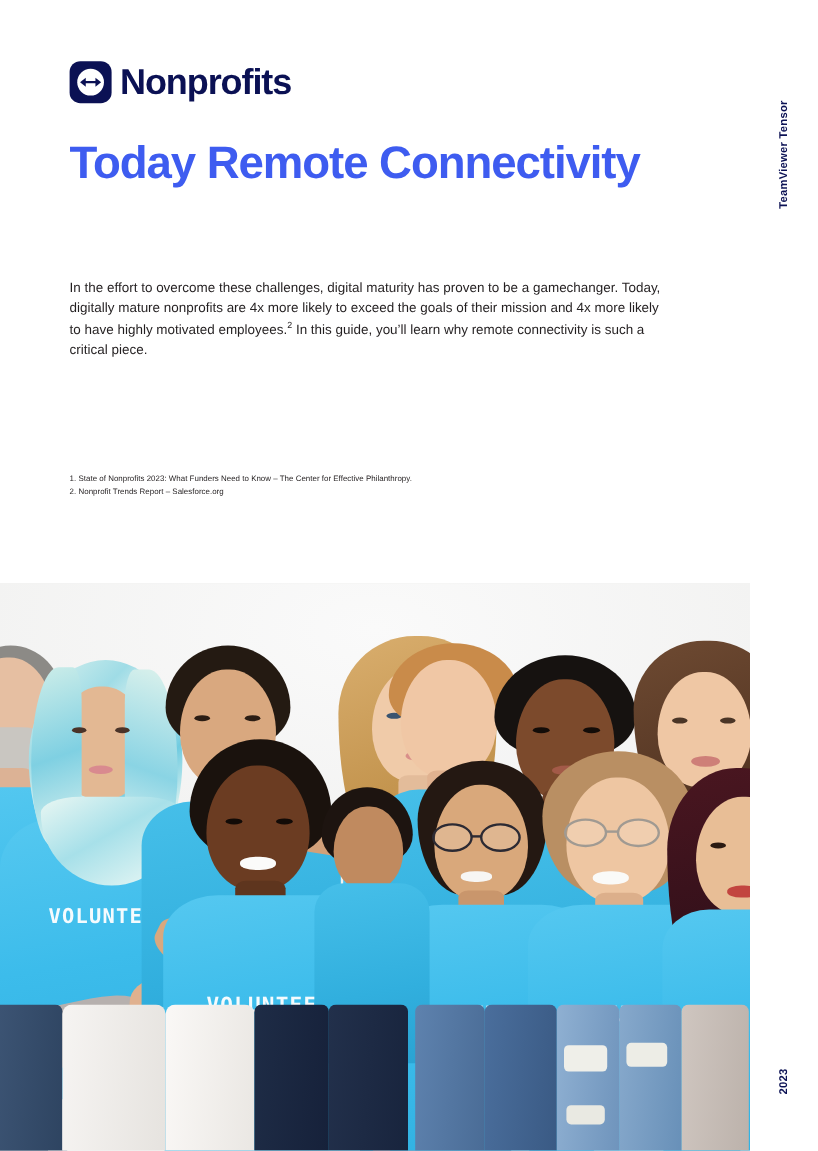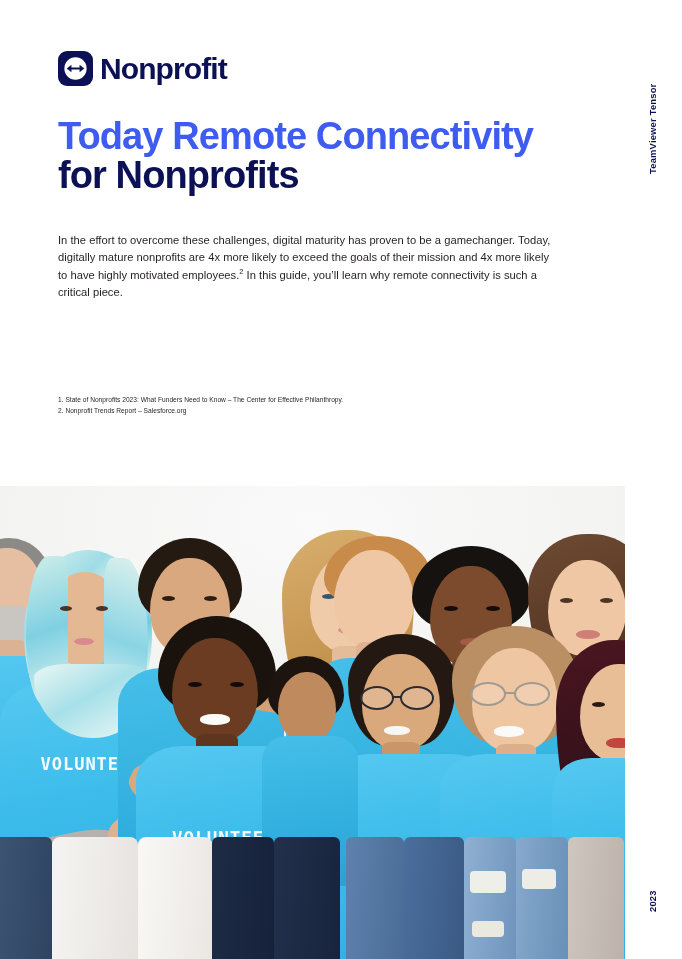--- a/index.html
+++ b/index.html
@@ -180,26 +180,25 @@
     <span class="logo-mark">
       <svg width="27" height="27" viewBox="0 0 32 32" aria-hidden="true">
         <circle cx="16" cy="16" r="13.2" fill="#FFFFFF"></circle>
         <g fill="#0B1154">
           <rect x="9.2" y="14.85" width="13.6" height="2.3" rx="0.4"></rect>
           <polygon points="5.6,16 11.2,11.6 11.2,20.4"></polygon>
           <polygon points="26.4,16 20.8,11.6 20.8,20.4"></polygon>
         </g>
       </svg>
     </span>
-    <span class="logo-word">Nonprofit</span>
+    <span class="logo-word">Nonprofits</span>
   </div>
 
   <h1 class="headline">
     <span class="l1">Today Remote Connectivity</span>
-    <span class="l2">for Nonprofits</span>
   </h1>
 
   <div class="body-copy">
     <p><span>In the effort to overcome these challenges, digital maturity has proven to be a gamechanger. Today, digitally mature nonprofits are 4x more likely to exceed the goals of their mission and 4x more likely to have highly motivated employees.</span><sup>2</sup><span> In this guide, you’ll learn why remote connectivity is such a critical piece.</span></p>
   </div>
 
   <div class="footnotes">
     <div>1. State of Nonprofits 2023: What Funders Need to Know – The Center for Effective Philanthropy.</div>
     <div>2. Nonprofit Trends Report – Salesforce.org</div>
   </div>

